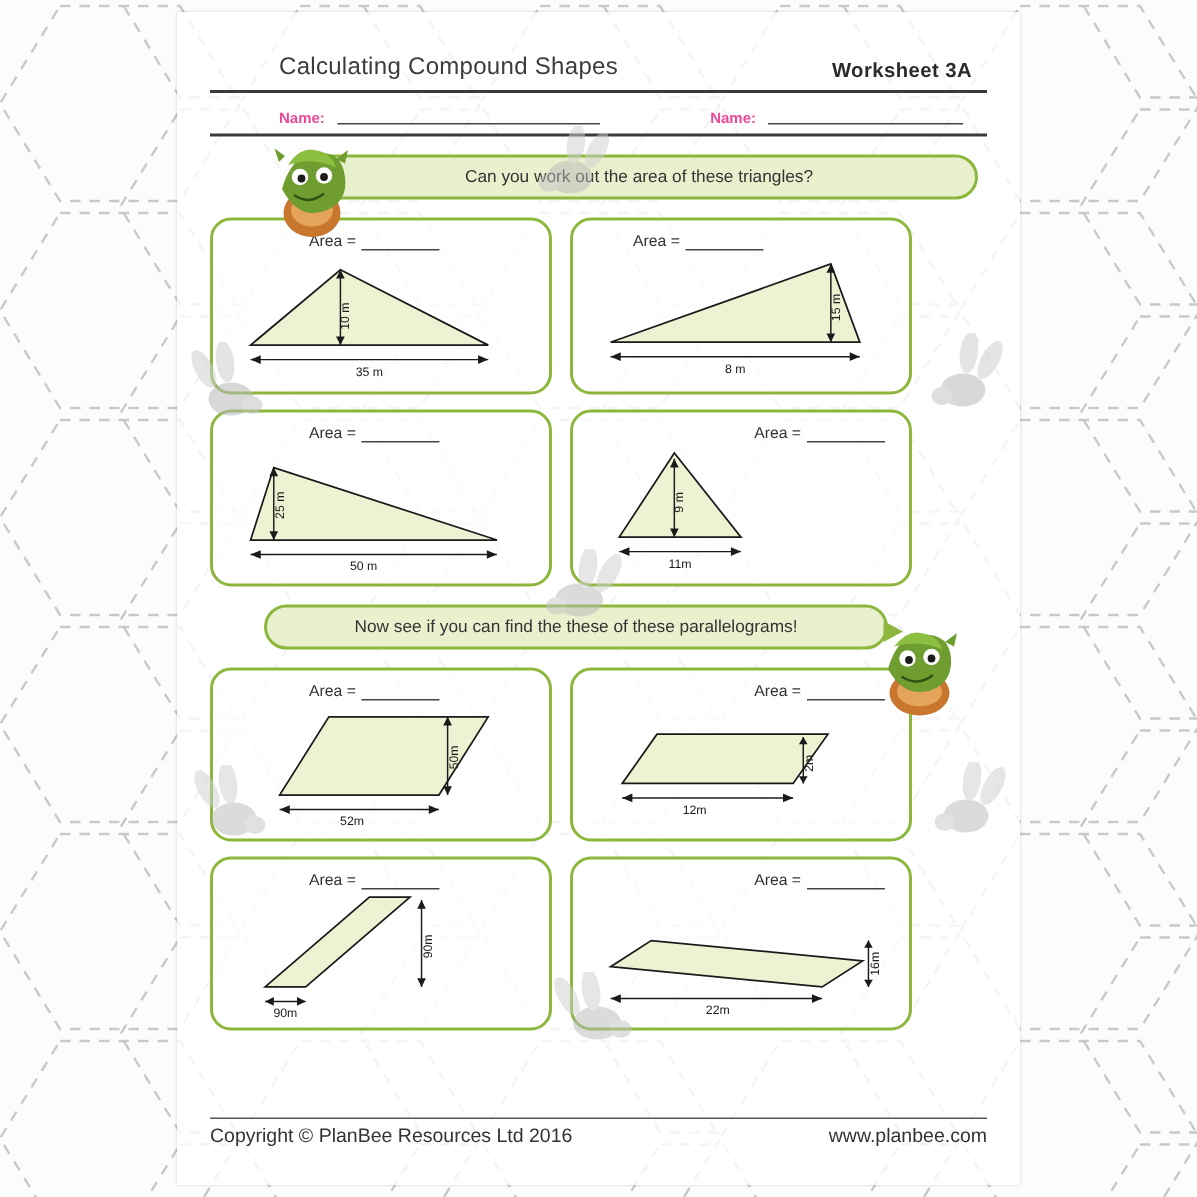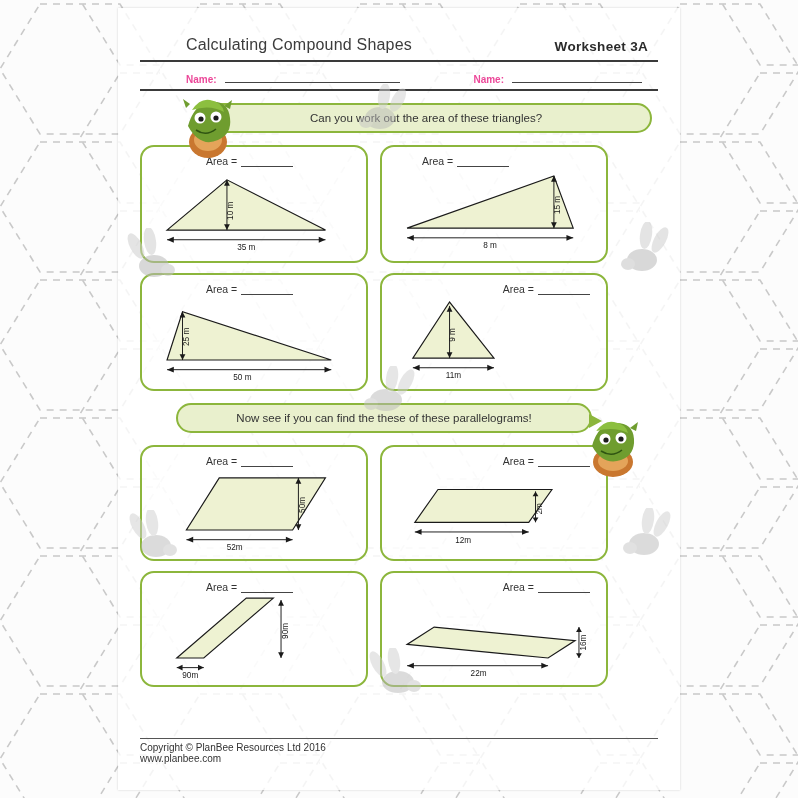--- a/index.html
+++ b/index.html
@@ -89,21 +89,21 @@
   .area-left  { left:40px; }
   .area-centerish { left:64px; }
   .shape-svg { position:absolute; left:0; top:0; width:100%; height:100%; }
   .dimtxt { font-size:8.5px; fill:#1a1a1a; font-family:"Liberation Sans", sans-serif; }
 
   
   .footer {
     position:absolute; left:22px; right:22px; bottom:26px;
     display:flex; justify-content:space-between;
     border-top:1px solid #555; padding-top:3px;
-    font-size:10px; color:#333;flex-direction:column;
+    font-size:13px; color:#333;
   }
 
   
   .deco { position:absolute; z-index:9; pointer-events:none; }
 </style>
 </head>
 <body>
 
 <div id="bg-pattern">
   <svg width="798" height="798" viewBox="0 0 798 798">

